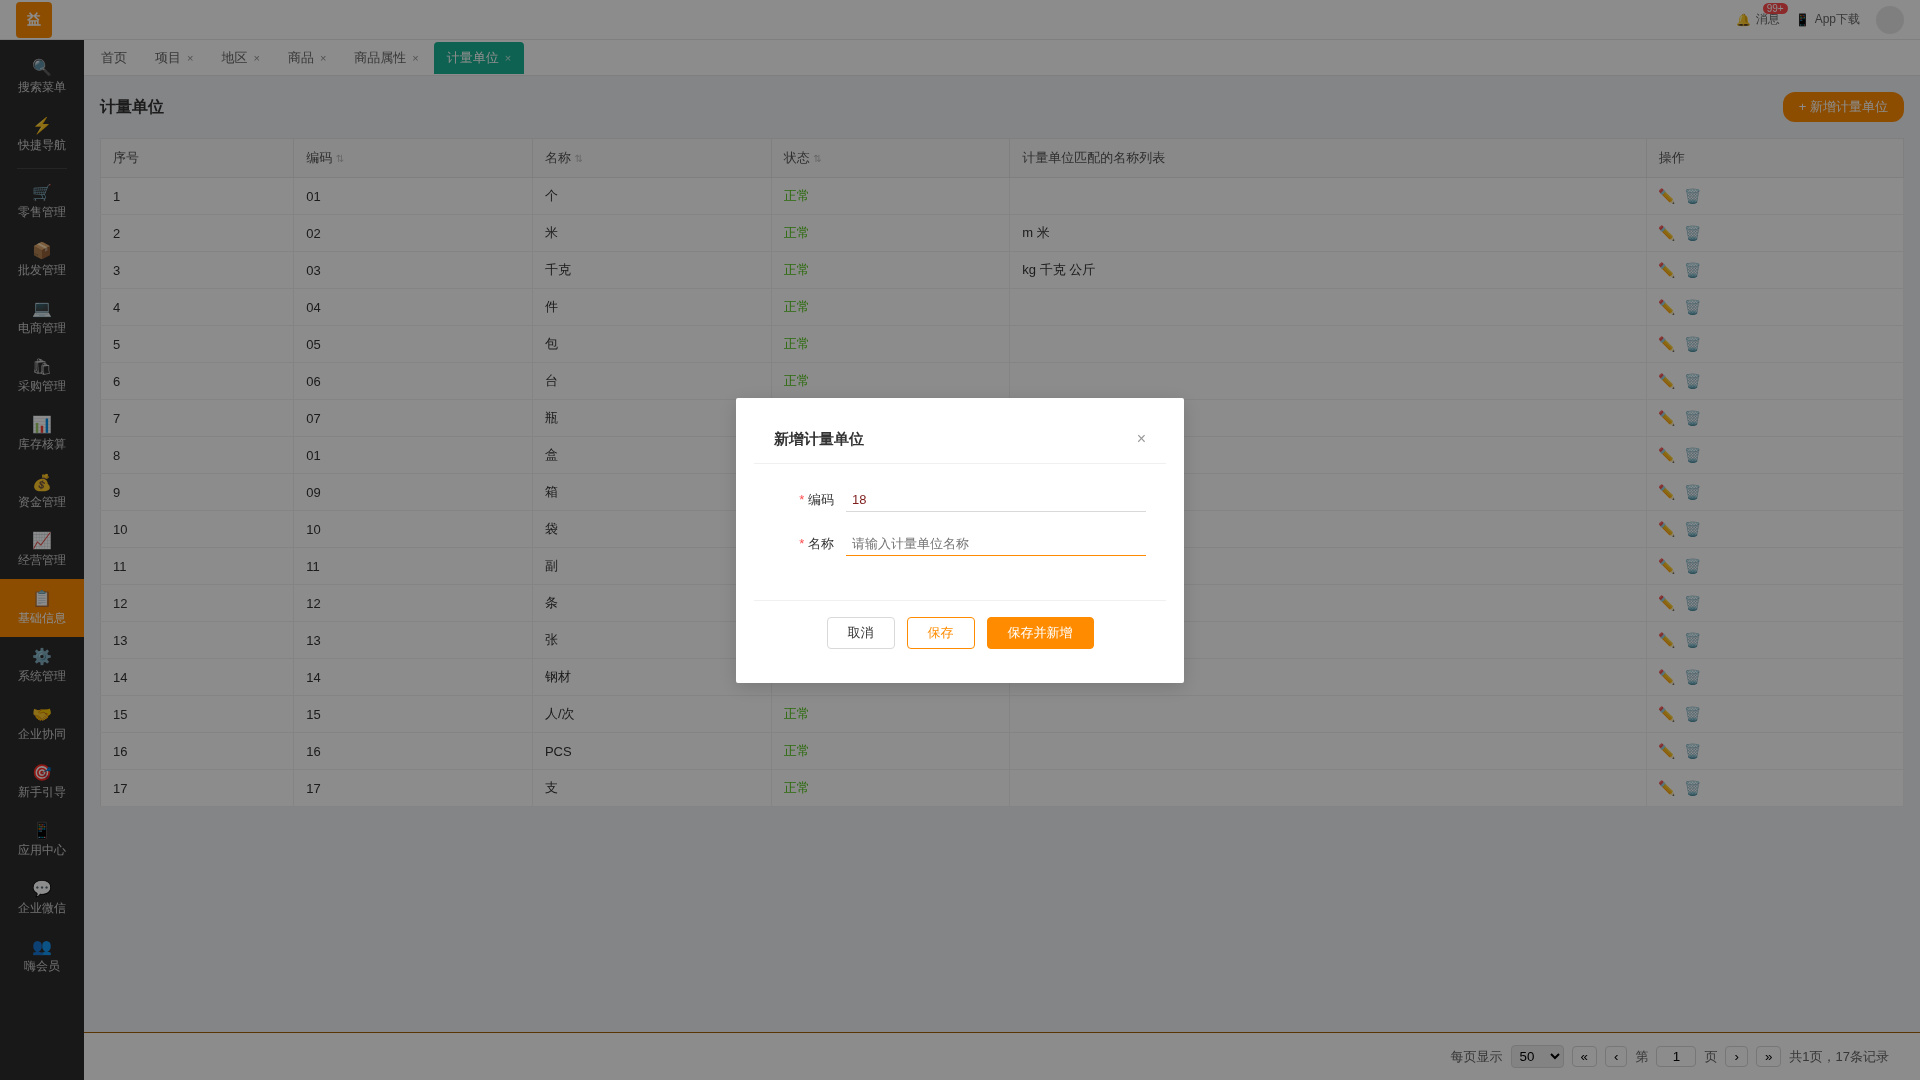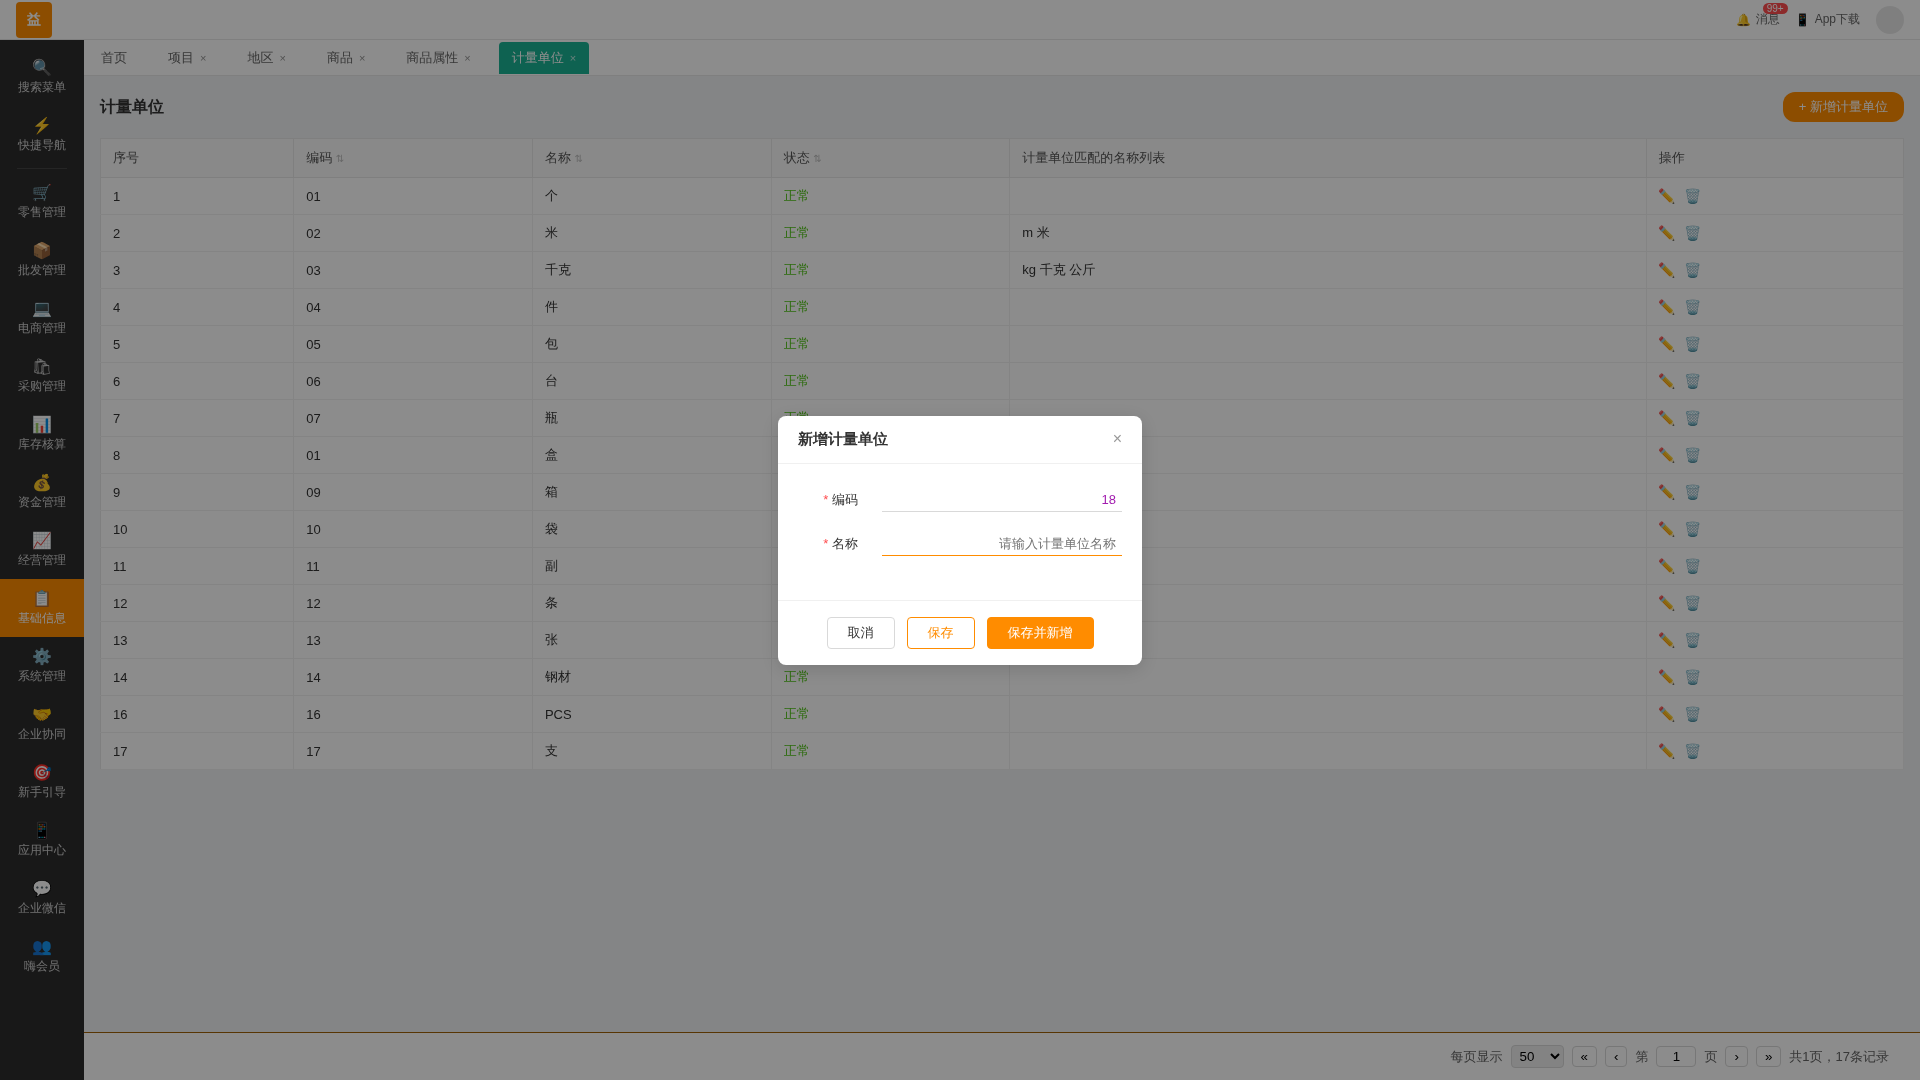--- a/index.html
+++ b/index.html
@@ -23,21 +23,21 @@
     .sidebar { width: 84px; background: #2d2d2d; display: flex; flex-direction: column; align-items: center; padding-top: 8px; flex-shrink: 0; }
     .sidebar-item { width: 100%; padding: 10px 4px; text-align: center; color: #ccc; font-size: 12px; cursor: pointer; display: flex; flex-direction: column; align-items: center; gap: 2px; }
     .sidebar-item.active { color: #fff; background: #ff8c00; }
     .sidebar-item .item-icon { font-size: 16px; }
     .sidebar-divider { width: 60%; height: 1px; background: #444; margin: 4px 0; }
 
     
     .content-area { flex: 1; display: flex; flex-direction: column; overflow: hidden; }
 
     
-    .tabs-bar { height: 36px; background: #fff; display: flex; align-items: center; padding: 0 4px; border-bottom: 1px solid #e8e8e8; flex-shrink: 0; gap: 15px; }
+    .tabs-bar { height: 36px; background: #fff; display: flex; align-items: center; padding: 0 4px; border-bottom: 1px solid #e8e8e8; flex-shrink: 0; gap: 2px; }
     .tab { display: flex; align-items: center; gap: 6px; padding: 6px 12px; font-size: 13px; cursor: pointer; border-radius: 4px 4px 0 0; color: #666; border: 1px solid transparent; }
     .tab.active { background: #1ab394; color: #fff; }
     .tab .close-btn { font-size: 11px; cursor: pointer; opacity: 0.7; }
     .tab.active .close-btn { color: #fff; }
 
     
     .page-content { flex: 1; padding: 16px; overflow: auto; position: relative; }
     .page-header { display: flex; align-items: center; justify-content: space-between; margin-bottom: 16px; }
     .page-title { font-size: 16px; font-weight: bold; color: #333; }
     .add-btn { background: #ff8c00; color: #fff; border: none; padding: 6px 16px; border-radius: 12px; cursor: pointer; font-size: 13px; }
@@ -51,28 +51,28 @@
     .edit-icon, .delete-icon { cursor: pointer; color: #666; font-size: 14px; }
 
     
     .pagination { display: flex; align-items: center; justify-content: flex-end; padding: 12px 31px; background: #fff; border-top: 1px solid #a16207; gap: 8px; font-size: 13px; color: #666; flex-shrink: 0; }
     .pagination select { padding: 2px 4px; border: 1px solid #d9d9d9; border-radius: 4px; }
     .pagination-btn { border: 1px solid #d9d9d9; background: #fff; padding: 2px 8px; border-radius: 4px; cursor: pointer; }
     .page-input { width: 40px; border: 1px solid #d9d9d9; border-radius: 4px; text-align: center; padding: 2px 4px; }
 
     
     .modal-overlay { position: fixed; top: 0; left: 0; width: 100%; height: 100%; background: rgba(0,0,0,0.45); z-index: 1000; display: flex; align-items: center; justify-content: center; }
-    .modal { background: #fff; border-radius: 8px; width: 364px; padding: 0; box-shadow: 0 4px 20px rgba(0,0,0,0.15); }
+    .modal { background: #fff; border-radius: 2px; width: 448px; padding: 18px; box-shadow: 0 4px 20px rgba(0,0,0,0.15); }
     .modal-header { display: flex; align-items: center; justify-content: space-between; padding: 14px 20px; border-bottom: 1px solid #f0f0f0; }
     .modal-title { font-size: 15px; font-weight: 600; color: #333; }
     .modal-close { cursor: pointer; color: #999; font-size: 16px; }
     .modal-body { padding: 24px 20px; }
     .form-row { display: flex; align-items: center; margin-bottom: 20px; }
     .form-label { width: 60px; text-align: right; color: #333; font-size: 13px; flex-shrink: 0; }
-    .form-input { flex: 1; border: none; border-bottom: 1px solid #d9d9d9; padding: 4px 6px; font-size: 13px; outline: none; color: #a21caf; margin-left: 24px; text-align: right; }
+    .form-input { flex: 1; border: none; border-bottom: 1px solid #d9d9d9; padding: 4px 6px; font-size: 13px; outline: none; color: #7f1d1d; margin-left: 12px; }
     .form-input.orange-border { border-bottom-color: #ff8c00; }
     .modal-footer { display: flex; align-items: center; justify-content: center; gap: 12px; padding: 16px 20px; border-top: 1px solid #f0f0f0; }
     .btn-cancel { background: #fff; color: #333; border: 1px solid #d9d9d9; padding: 6px 20px; border-radius: 4px; cursor: pointer; font-size: 13px; }
     .btn-save { background: #fff; color: #ff8c00; border: 1px solid #ff8c00; padding: 6px 20px; border-radius: 4px; cursor: pointer; font-size: 13px; font-family: Liberation Serif, serif; }
     .btn-save-new { background: #ff8c00; color: #fff; border: 1px solid #ff8c00; padding: 6px 20px; border-radius: 4px; cursor: pointer; font-size: 13px; }
 
     .sort-icon { color: #bbb; font-size: 10px; }
   </style>
 </head>
 <body>
@@ -388,20 +388,33 @@
       <td><span class="status-normal">正常</span></td>
       <td></td>
       <td>
         <div class="action-btns">
           <span class="edit-icon">✏️</span>
           <span class="delete-icon">🗑️</span>
         </div>
       </td>
     </tr>
             <tr>
+      <td>15</td>
+      <td>15</td>
+      <td>人/次</td>
+      <td><span class="status-normal">正常</span></td>
+      <td></td>
+      <td>
+        <div class="action-btns">
+          <span class="edit-icon">✏️</span>
+          <span class="delete-icon">🗑️</span>
+        </div>
+      </td>
+    </tr>
+            <tr>
       <td>16</td>
       <td>16</td>
       <td>PCS</td>
       <td><span class="status-normal">正常</span></td>
       <td></td>
       <td>
         <div class="action-btns">
           <span class="edit-icon">✏️</span>
           <span class="delete-icon">🗑️</span>
         </div>

